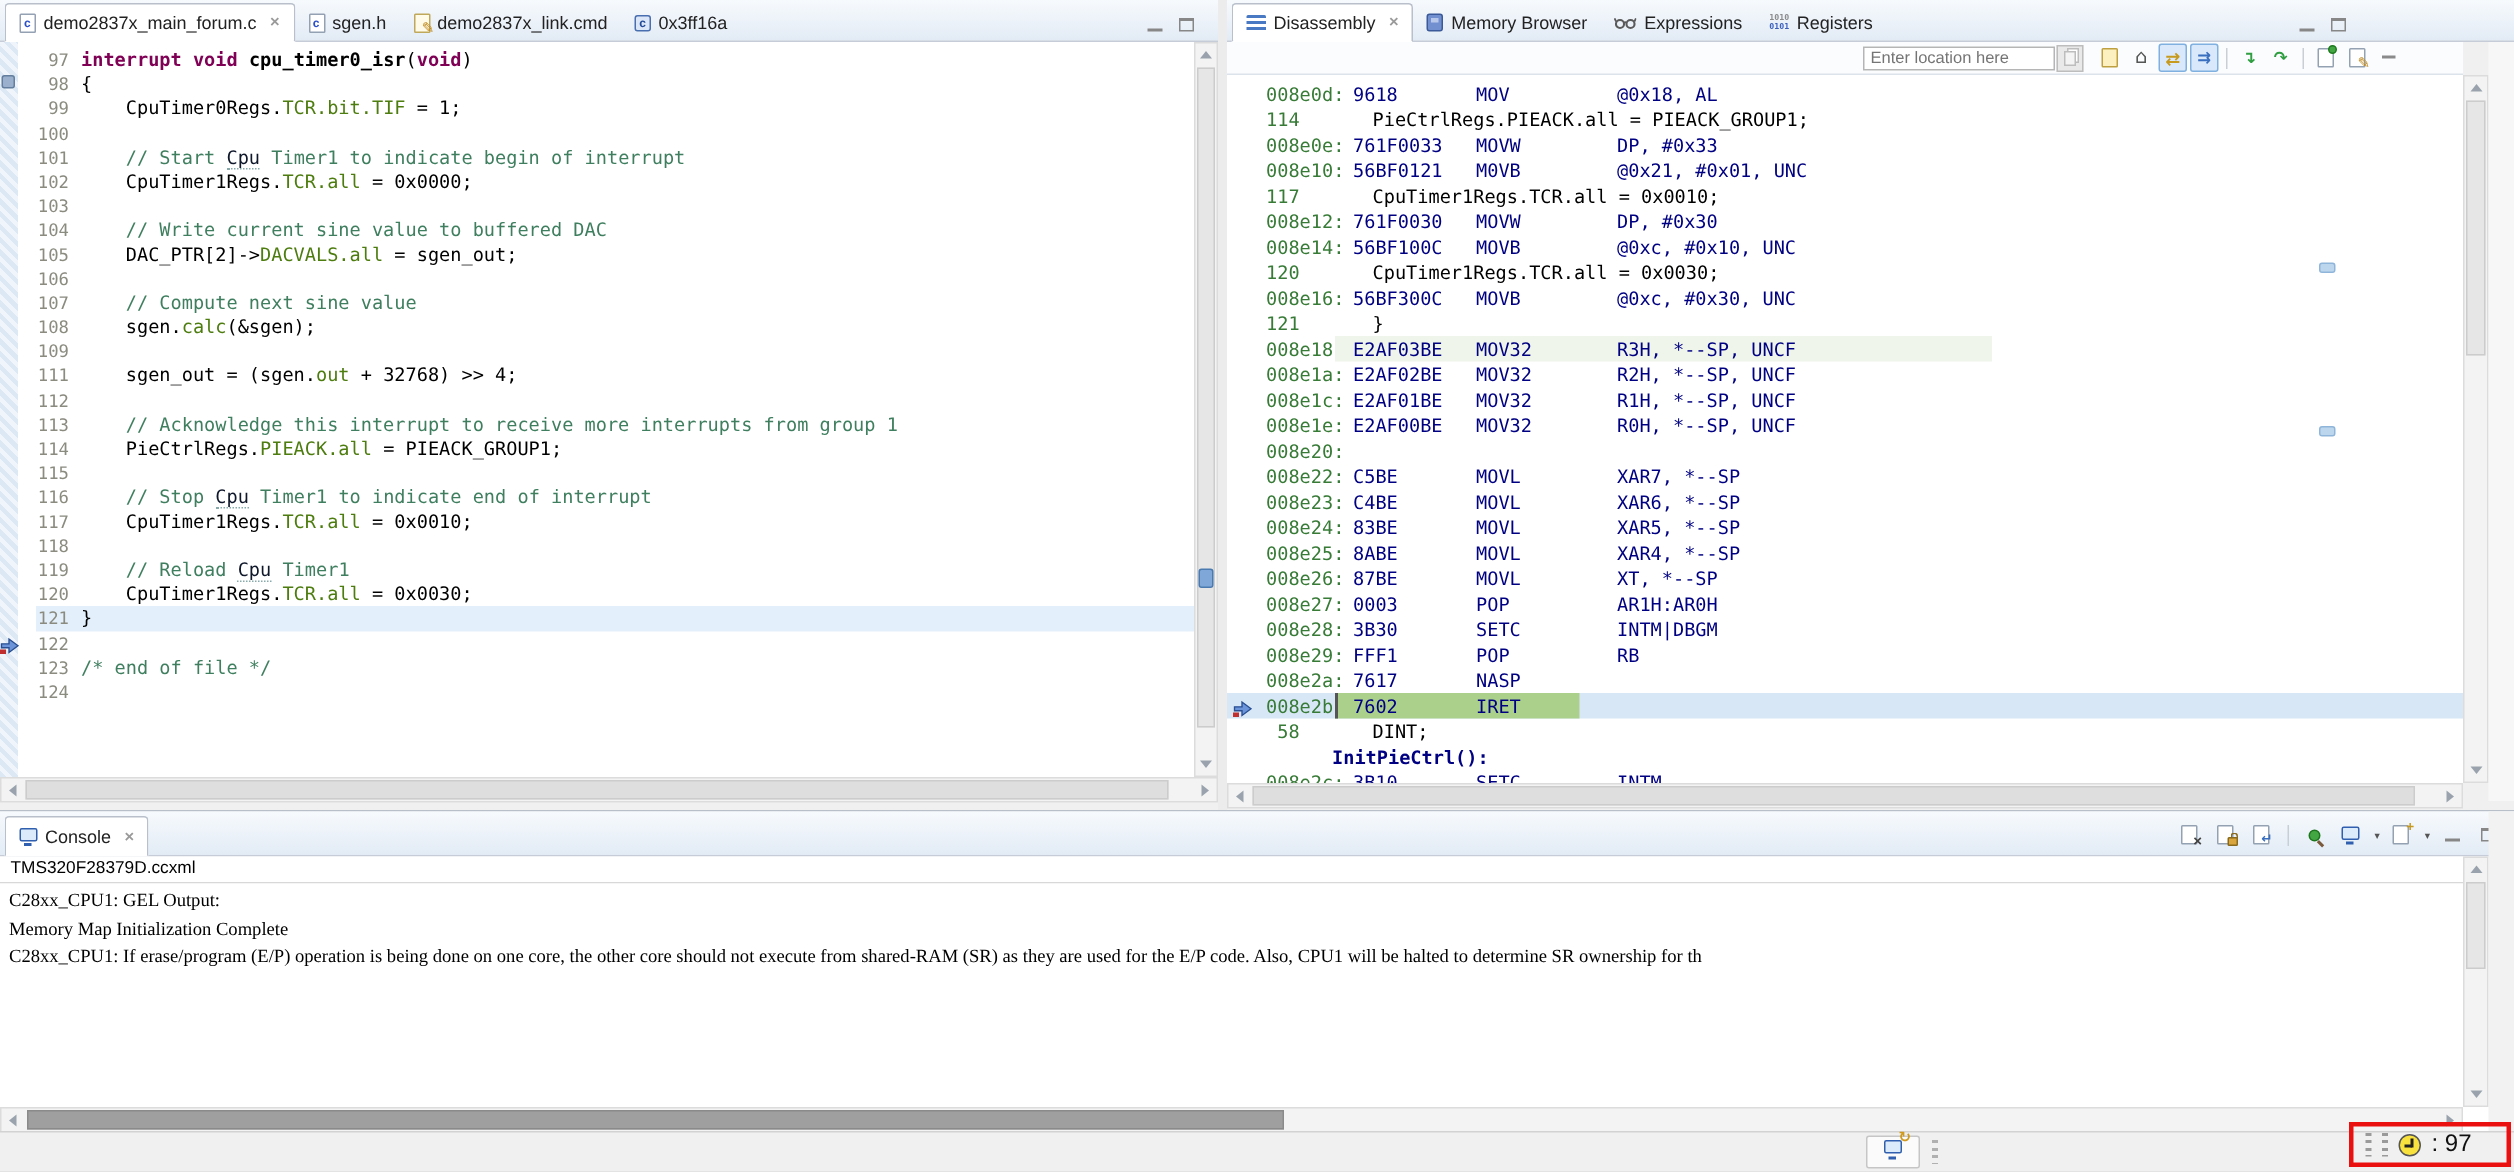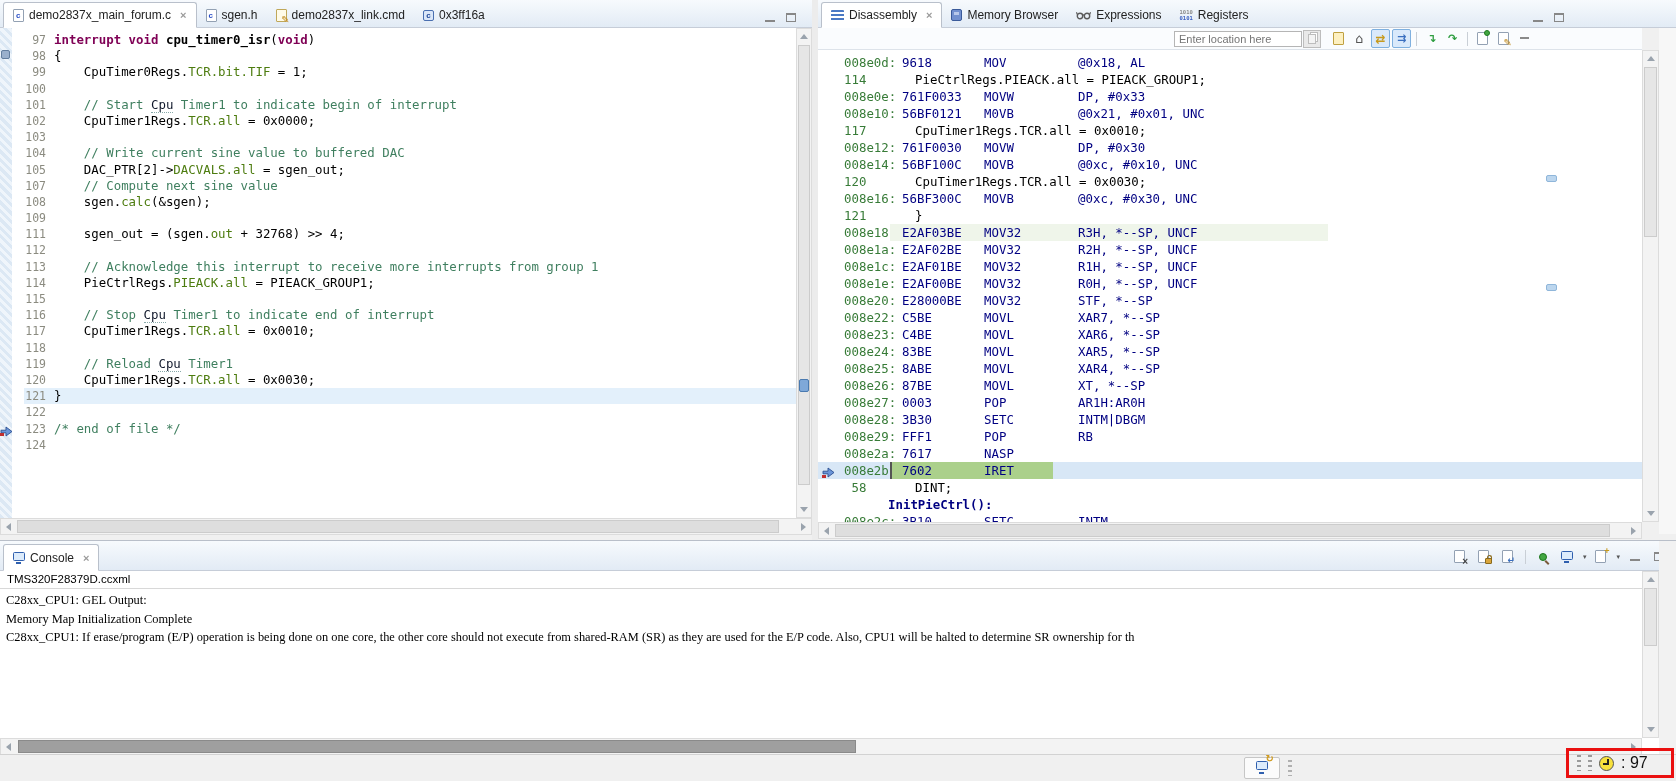--- a/index.html
+++ b/index.html
@@ -37,21 +37,21 @@
   .tk-c{color:#3f7f5f}
   .tk-cu{color:#0f172a;border-bottom:1px dotted #8aa}
   .tk-f{color:#4d7c0f}
   .tk-p{color:#000}
   .tk-fn{color:#000;font-weight:bold}
   .mk-bookmark{position:absolute;left:1px;width:9px;height:9px;background:#9ab0cc;border:1px solid #637e9e;border-radius:2px}
   .mk-pointer{position:absolute;left:0;width:13px;height:11px}
   .redchip{position:absolute;left:0;bottom:-2px;width:4px;height:3px;background:#c03030}
 
   
-  .dtoolbar{position:absolute;left:0;top:28px;width:824px;height:22px;background:#fafcfe;border-bottom:1px solid #dde3ea;display:flex;justify-content:flex-end;padding-right:108px;gap:3px}
+  .dtoolbar{position:absolute;left:0;top:28px;width:824px;height:22px;background:#fafcfe;border-bottom:1px solid #dde3ea;display:flex;justify-content:flex-end;padding-right:40px;gap:3px}
   .locwrap{display:inline-flex;align-items:center;margin-right:5px}
   .locinput{width:128px;height:16px;border:1px solid #b5b5b5;font:11px "Liberation Sans",sans-serif;color:#666;padding:0 4px}
   .locbtn{display:inline-flex;width:18px;height:18px;background:#e9e9e9;border:1px solid #bdbdbd;margin-left:1px;align-items:center;justify-content:center}
   .tbtn{display:inline-flex;width:19px;height:19px;align-items:center;justify-content:center;border:1px solid transparent;border-radius:2px;position:relative}
   .tbtn.on{background:#d9e9fb;border-color:#7fb0df}
   .tsep{width:1px;height:14px;background:#c9cfd6;margin:0 3px}
   .chev{font-size:7px;color:#555;margin-left:1px}
   .disasm-body{position:absolute;left:0;top:50px;width:824px;height:472px;background:#fff;overflow:hidden;padding-top:4px}
   .dr{display:flex;height:17px;line-height:17px;font-family:"DejaVu Sans Mono","Liberation Mono",monospace;font-size:12.4px;white-space:pre}
   .dr.cur{background:#d8e7f6}
@@ -203,20 +203,21 @@
       <div id="code-lines">
           <div class="cl"><span class="ln">97</span><span class="ct"><span class="tk-k">interrupt</span><span class="tk-p"> </span><span class="tk-k">void</span><span class="tk-p"> </span><span class="tk-fn">cpu_timer0_isr</span><span class="tk-p">(</span><span class="tk-k">void</span><span class="tk-p">)</span></span></div>
           <div class="cl"><span class="ln">98</span><span class="ct"><span class="tk-p">{</span></span></div>
           <div class="cl"><span class="ln">99</span><span class="ct"><span class="tk-p">    CpuTimer0Regs.</span><span class="tk-f">TCR.bit.TIF</span><span class="tk-p"> = 1;</span></span></div>
           <div class="cl"><span class="ln">100</span><span class="ct"></span></div>
           <div class="cl"><span class="ln">101</span><span class="ct"><span class="tk-c">    // Start </span><span class="tk-cu">Cpu</span><span class="tk-c"> Timer1 to indicate begin of interrupt</span></span></div>
           <div class="cl"><span class="ln">102</span><span class="ct"><span class="tk-p">    CpuTimer1Regs.</span><span class="tk-f">TCR.all</span><span class="tk-p"> = 0x0000;</span></span></div>
           <div class="cl"><span class="ln">103</span><span class="ct"></span></div>
           <div class="cl"><span class="ln">104</span><span class="ct"><span class="tk-c">    // Write current sine value to buffered DAC</span></span></div>
           <div class="cl"><span class="ln">105</span><span class="ct"><span class="tk-p">    DAC_PTR[2]-&gt;</span><span class="tk-f">DACVALS.all</span><span class="tk-p"> = sgen_out;</span></span></div>
+          <div class="cl"><span class="ln">106</span><span class="ct"></span></div>
           <div class="cl"><span class="ln">107</span><span class="ct"><span class="tk-c">    // Compute next sine value</span></span></div>
           <div class="cl"><span class="ln">108</span><span class="ct"><span class="tk-p">    sgen.</span><span class="tk-f">calc</span><span class="tk-p">(&amp;sgen);</span></span></div>
           <div class="cl"><span class="ln">109</span><span class="ct"></span></div>
           <div class="cl"><span class="ln">111</span><span class="ct"><span class="tk-p">    sgen_out = (sgen.</span><span class="tk-f">out</span><span class="tk-p"> + 32768) &gt;&gt; 4;</span></span></div>
           <div class="cl"><span class="ln">112</span><span class="ct"></span></div>
           <div class="cl"><span class="ln">113</span><span class="ct"><span class="tk-c">    // Acknowledge this interrupt to receive more interrupts from group 1</span></span></div>
           <div class="cl"><span class="ln">114</span><span class="ct"><span class="tk-p">    PieCtrlRegs.</span><span class="tk-f">PIEACK.all</span><span class="tk-p"> = PIEACK_GROUP1;</span></span></div>
           <div class="cl"><span class="ln">115</span><span class="ct"></span></div>
           <div class="cl"><span class="ln">116</span><span class="ct"><span class="tk-c">    // Stop </span><span class="tk-cu">Cpu</span><span class="tk-c"> Timer1 to indicate end of interrupt</span></span></div>
           <div class="cl"><span class="ln">117</span><span class="ct"><span class="tk-p">    CpuTimer1Regs.</span><span class="tk-f">TCR.all</span><span class="tk-p"> = 0x0010;</span></span></div>
@@ -363,21 +364,21 @@
         <div class="dr"><span class="dg"></span><span class="daddr">117</span><span class="drest"><span class="srctext">CpuTimer1Regs.TCR.all = 0x0010;</span></span></div>
         <div class="dr"><span class="dg"></span><span class="daddr">008e12:</span><span class="drest"><span class="dop">761F0030</span><span class="dmn">MOVW</span><span class="dops">DP, #0x30</span></span></div>
         <div class="dr"><span class="dg"></span><span class="daddr">008e14:</span><span class="drest"><span class="dop">56BF100C</span><span class="dmn">MOVB</span><span class="dops">@0xc, #0x10, UNC</span></span></div>
         <div class="dr"><span class="dg"></span><span class="daddr">120</span><span class="drest"><span class="srctext">CpuTimer1Regs.TCR.all = 0x0030;</span></span></div>
         <div class="dr"><span class="dg"></span><span class="daddr">008e16:</span><span class="drest"><span class="dop">56BF300C</span><span class="dmn">MOVB</span><span class="dops">@0xc, #0x30, UNC</span></span></div>
         <div class="dr"><span class="dg"></span><span class="daddr">121</span><span class="drest"><span class="srctext">}</span></span></div>
         <div class="dr"><span class="dg"></span><span class="daddr">008e18:</span><span class="drest"><span class="tintbox"></span><span class="dop">E2AF03BE</span><span class="dmn">MOV32</span><span class="dops">R3H, *--SP, UNCF</span></span></div>
         <div class="dr"><span class="dg"></span><span class="daddr">008e1a:</span><span class="drest"><span class="dop">E2AF02BE</span><span class="dmn">MOV32</span><span class="dops">R2H, *--SP, UNCF</span></span></div>
         <div class="dr"><span class="dg"></span><span class="daddr">008e1c:</span><span class="drest"><span class="dop">E2AF01BE</span><span class="dmn">MOV32</span><span class="dops">R1H, *--SP, UNCF</span></span></div>
         <div class="dr"><span class="dg"></span><span class="daddr">008e1e:</span><span class="drest"><span class="dop">E2AF00BE</span><span class="dmn">MOV32</span><span class="dops">R0H, *--SP, UNCF</span></span></div>
-        <div class="dr"><span class="dg"></span><span class="daddr">008e20:</span><span class="drest"><span class="dop">E28000BE</span><span class="dmn">MOV32</span><span class="dops">STF, *--SP</span></span></div>
+        <div class="dr"><span class="dg"></span><span class="daddr">008e20:</span></div>
         <div class="dr"><span class="dg"></span><span class="daddr">008e22:</span><span class="drest"><span class="dop">C5BE</span><span class="dmn">MOVL</span><span class="dops">XAR7, *--SP</span></span></div>
         <div class="dr"><span class="dg"></span><span class="daddr">008e23:</span><span class="drest"><span class="dop">C4BE</span><span class="dmn">MOVL</span><span class="dops">XAR6, *--SP</span></span></div>
         <div class="dr"><span class="dg"></span><span class="daddr">008e24:</span><span class="drest"><span class="dop">83BE</span><span class="dmn">MOVL</span><span class="dops">XAR5, *--SP</span></span></div>
         <div class="dr"><span class="dg"></span><span class="daddr">008e25:</span><span class="drest"><span class="dop">8ABE</span><span class="dmn">MOVL</span><span class="dops">XAR4, *--SP</span></span></div>
         <div class="dr"><span class="dg"></span><span class="daddr">008e26:</span><span class="drest"><span class="dop">87BE</span><span class="dmn">MOVL</span><span class="dops">XT, *--SP</span></span></div>
         <div class="dr"><span class="dg"></span><span class="daddr">008e27:</span><span class="drest"><span class="dop">0003</span><span class="dmn">POP</span><span class="dops">AR1H:AR0H</span></span></div>
         <div class="dr"><span class="dg"></span><span class="daddr">008e28:</span><span class="drest"><span class="dop">3B30</span><span class="dmn">SETC</span><span class="dops">INTM|DBGM</span></span></div>
         <div class="dr"><span class="dg"></span><span class="daddr">008e29:</span><span class="drest"><span class="dop">FFF1</span><span class="dmn">POP</span><span class="dops">RB</span></span></div>
         <div class="dr"><span class="dg"></span><span class="daddr">008e2a:</span><span class="drest"><span class="dop">7617</span><span class="dmn">NASP</span><span class="dops"></span></span></div>
         <div class="dr cur"><span class="dg"><span class="mk-pointer"><svg width="13" height="11" viewBox="0 0 13 11">

